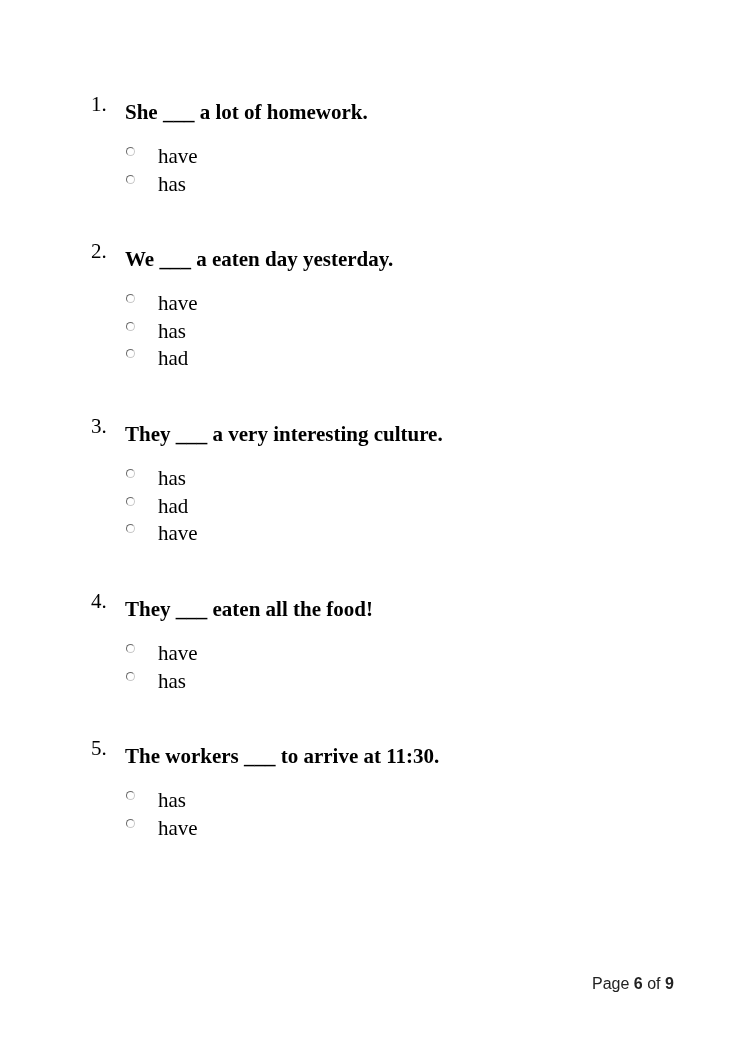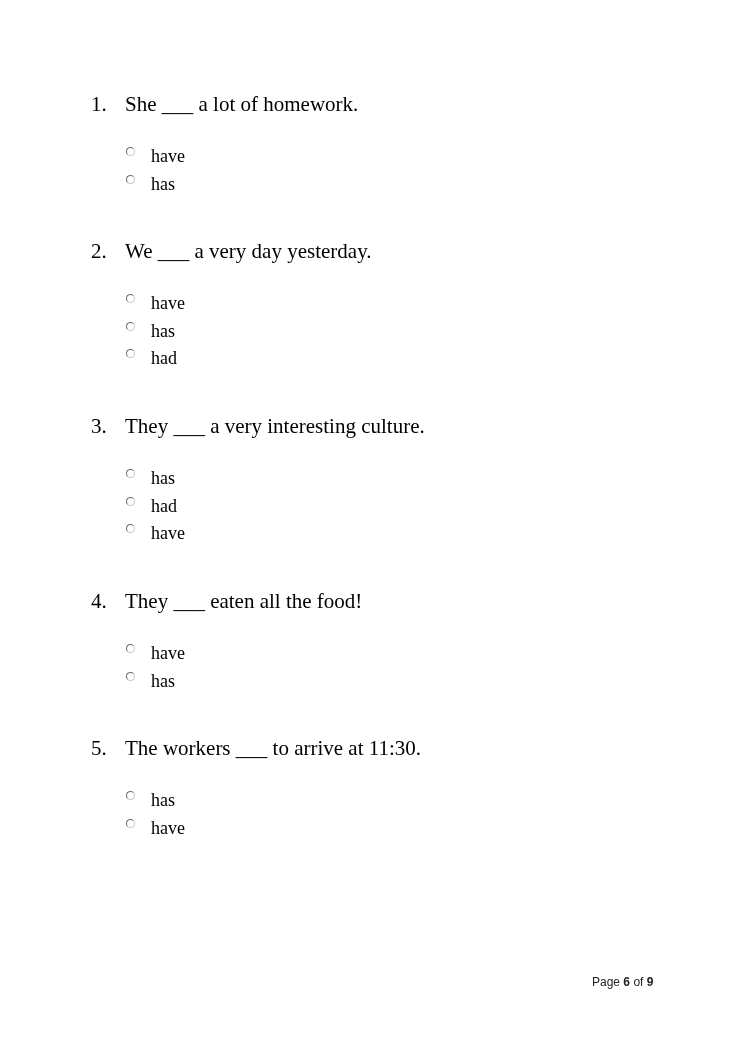--- a/index.html
+++ b/index.html
@@ -36,22 +36,22 @@
     }
     .q-num {
       position: absolute;
       left: 0;
       top: 0;
       font-weight: normal;
     }
     .q-text {
       position: absolute;
       left: 34px;
-      top: 0;
-      font-weight: normal;
+      top: 8px;
+      font-weight: bold;
     }
     .options {
       position: absolute;
       left: 126px;
       top: 52px;
     }
     .option {
       position: relative;
       height: 27.5px;
       display: block;
@@ -65,32 +65,32 @@
       height: 9px;
       border-radius: 50%;
       background: #ffffff;
       border: 1px solid #c8c8c8;
       border-left-color: #6a6a6a;
       border-top-color: #6a6a6a;
       box-sizing: border-box;
     }
     .opt-label {
       position: absolute;
-      left: 25px;
+      left: 32px;
       top: 0;
-      font-size: 18px;
+      font-size: 21px;
       line-height: 22px;
       white-space: nowrap;
     }
     .footer {
       position: absolute;
       left: 592px;
       top: 975px;
       font-family: "Liberation Sans", sans-serif;
-      font-size: 12px;
+      font-size: 16px;
       color: #222;
       white-space: nowrap;
     }
     .footer b { font-weight: bold; }
   </style>
 </head>
 <body>
 
 <div class="page">
 
@@ -107,21 +107,21 @@
       <label class="option">
         <span class="radio"></span>
         <span class="opt-label">has</span>
       </label>
     </div>
   </div>
 
   <div class="question" style="top:239px;">
     <div class="q-line">
       <span class="q-num">2.</span>
-      <span class="q-text">We ___ a very day yesterday.</span>
+      <span class="q-text">We ___ a eaten day yesterday.</span>
     </div>
     <div class="options" style="top:53px;">
       <label class="option">
         <span class="radio"></span>
         <span class="opt-label">have</span>
       </label>
       <label class="option">
         <span class="radio"></span>
         <span class="opt-label">has</span>
       </label>

